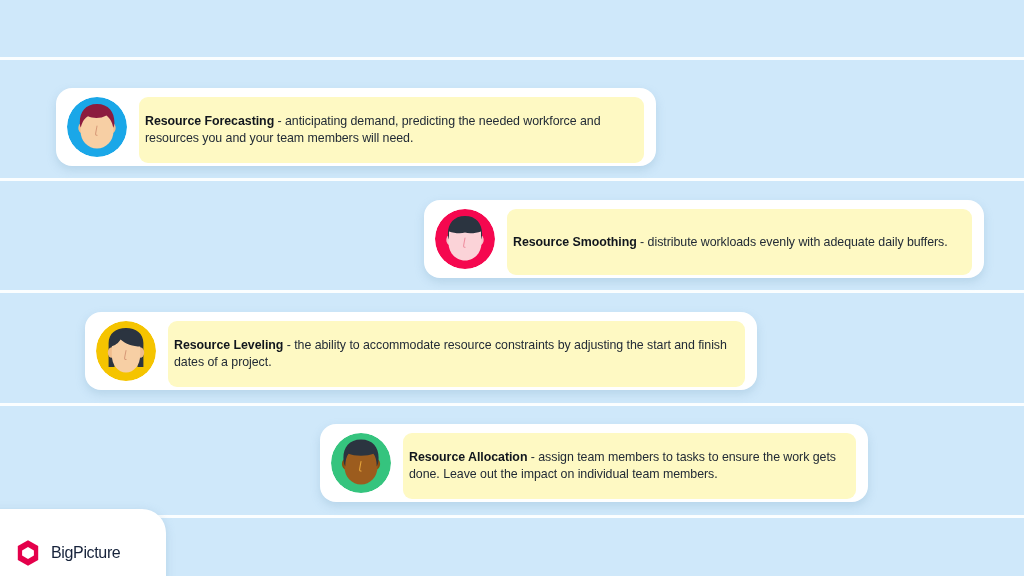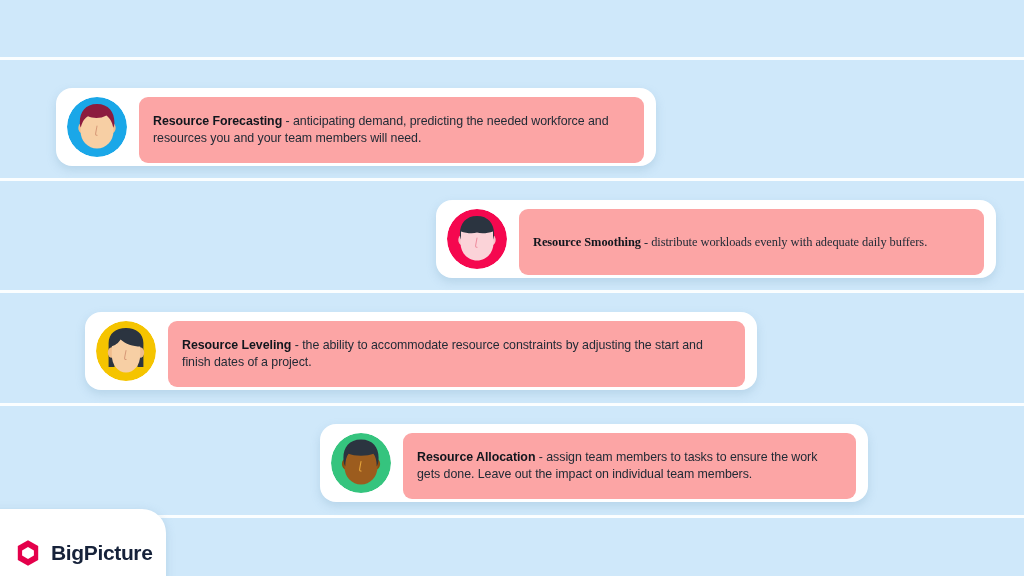--- a/index.html
+++ b/index.html
@@ -53,41 +53,41 @@
     overflow: hidden;
   }
   .avatar svg { display: block; width: 60px; height: 60px; }
 
   .bubble {
     margin-left: 12px;
     flex: 1 1 auto;
     align-self: stretch;
     margin-top: 9px;
     margin-bottom: 3px;
-    background: #fca5a5;
+    background: #fef9c3;
     border-radius: 9px;
     display: flex;
     align-items: center;
-    padding: 6px 14px;
+    padding: 6px 6px;
   }
 
   .bubble p {
     font-size: 12.4px;
     line-height: 17px;
     color: #222b36;
     letter-spacing: -0.05px;
   }
   .bubble p .term {
     font-weight: bold;
     color: #11161d;
   }
 
   
   #row-0 { left: 56px;  top: 88px;  width: 600px; }
-  #row-1 { left: 436px; top: 200px; width: 560px; font-family: Liberation Serif, serif; }
+  #row-1 { left: 424px; top: 200px; width: 560px; }
   #row-2 { left: 85px;  top: 312px; width: 672px; }
   #row-3 { left: 320px; top: 424px; width: 548px; justify-content: flex-end; }
 
   
   .logo-plate {
     position: absolute;
     left: -20px;
     top: 509px;
     width: 186px;
     height: 87px;
@@ -95,22 +95,22 @@
     border-radius: 0 24px 0 0;
     box-shadow: 0 2px 10px rgba(120,160,190,0.30);
     display: flex;
     align-items: center;
     padding-left: 34px;
   }
   .logo-mark { width: 28px; height: 28px; flex: 0 0 28px; }
   .logo-mark svg { display: block; width: 28px; height: 28px; }
   .logo-text {
     margin-left: 9px;
-    font-size: 21px;
-    font-weight: bold;
+    font-size: 16px;
+    font-weight: normal;
     color: #16223a;
     letter-spacing: -0.35px;
   }
 </style>
 </head>
 <body>
 
 <div class="stage">
 
   <div class="divider" style="top:57px"></div>

